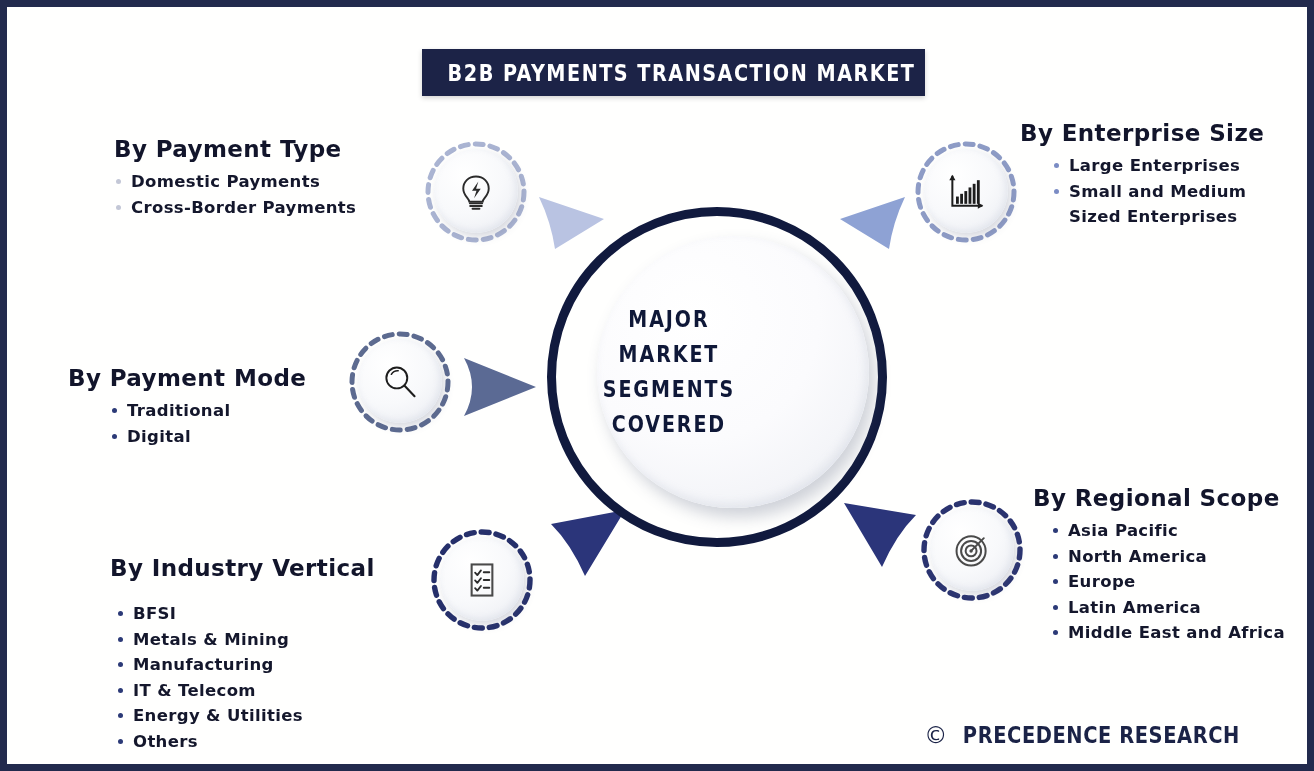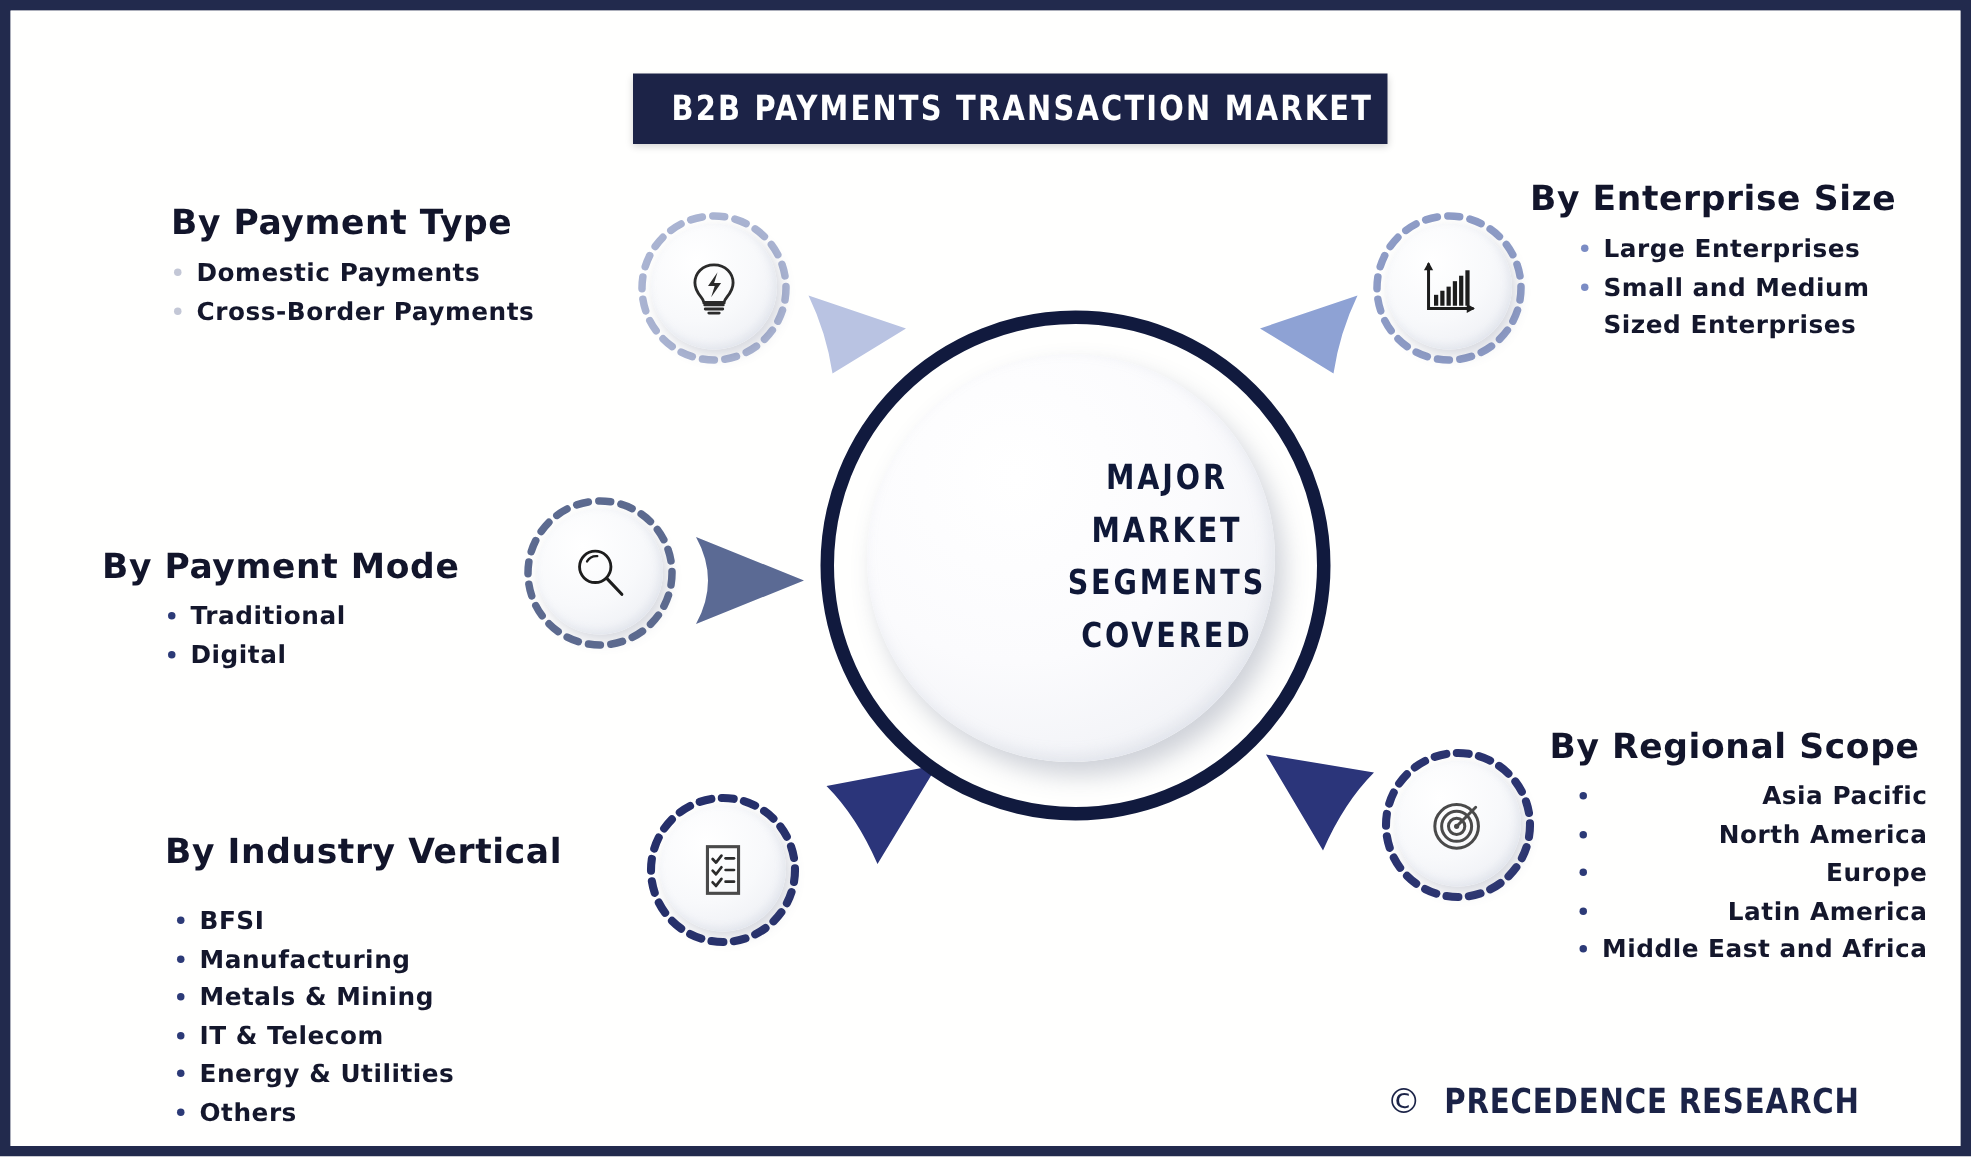--- a/index.html
+++ b/index.html
@@ -62,30 +62,30 @@
     position: absolute;
     left: 0; top: 0;
     width: 340px;
     height: 340px;
     border-radius: 50%;
     border: 9px solid #111a3e;
     box-sizing: border-box;
   }
   #hub-disc {
     position: absolute;
-    left: 31px;
+    left: 50px;
     top: 29px;
     width: 272px;
     height: 272px;
     border-radius: 50%;
     background: radial-gradient(circle at 36% 30%, #ffffff 0%, #fbfbfd 48%, #eceef3 100%);
     box-shadow: 6px 9px 16px rgba(80,90,120,0.28), inset -3px -4px 10px rgba(150,160,185,0.18);
     display: flex;
     align-items: center;
-    justify-content: flex-end;
+    justify-content: flex-start;
   }
   #hub-text {
     text-align: center;
     color: #0f1838;
     font-family: "DejaVu Sans Condensed", "Liberation Sans Narrow", "Liberation Sans", sans-serif;
     font-weight: bold;
     font-size: 23px;
     line-height: 35px;
     letter-spacing: 2.1px;
     transform: scaleX(0.92);
@@ -172,21 +172,21 @@
   }
   .seg.light-bullets li::before { background: #c3c7d6; }
   .seg.mid-bullets li::before { background: #7b8cc4; }
 
   #seg-payment-type { left: 107px; top: 129px; }
   #seg-payment-mode { left: 61px; top: 358px; }
   #seg-industry-vertical { left: 103px; top: 548px; }
   #seg-enterprise-size { left: 1013px; top: 113px; }
   #seg-regional-scope { left: 1026px; top: 478px; }
   #seg-enterprise-size ul { padding-left: 32px; }
-  #seg-regional-scope ul { padding-left: 18px; text-align: right; }
+  #seg-regional-scope ul { padding-left: 18px; }
 
   
   #footer-logo {
     position: absolute;
     right: 58px;
     bottom: 16px;
     display: flex;
     align-items: center;
     gap: 7px;
   }
@@ -345,22 +345,22 @@
       <ul style="padding-left:42px;">
         <li>Traditional</li>
         <li>Digital</li>
       </ul>
     </div>
 
     <div class="seg" id="seg-industry-vertical">
       <h3>By Industry Vertical</h3>
       <ul style="padding-left:6px;margin-top:20px;">
         <li>BFSI</li>
+        <li>Metals &amp; Mining</li>
         <li>Manufacturing</li>
-        <li>Metals &amp; Mining</li>
         <li>IT &amp; Telecom</li>
         <li>Energy &amp; Utilities</li>
         <li>Others</li>
       </ul>
     </div>
 
     <div class="seg mid-bullets" id="seg-enterprise-size">
       <h3>By Enterprise Size</h3>
       <ul>
         <li>Large Enterprises</li>

